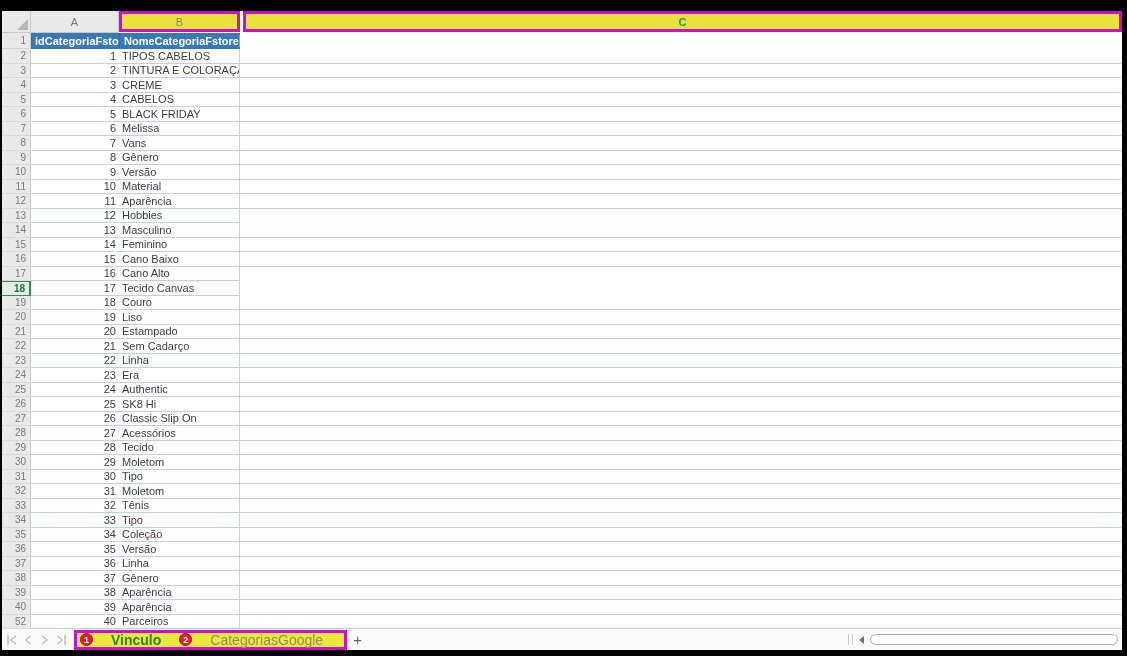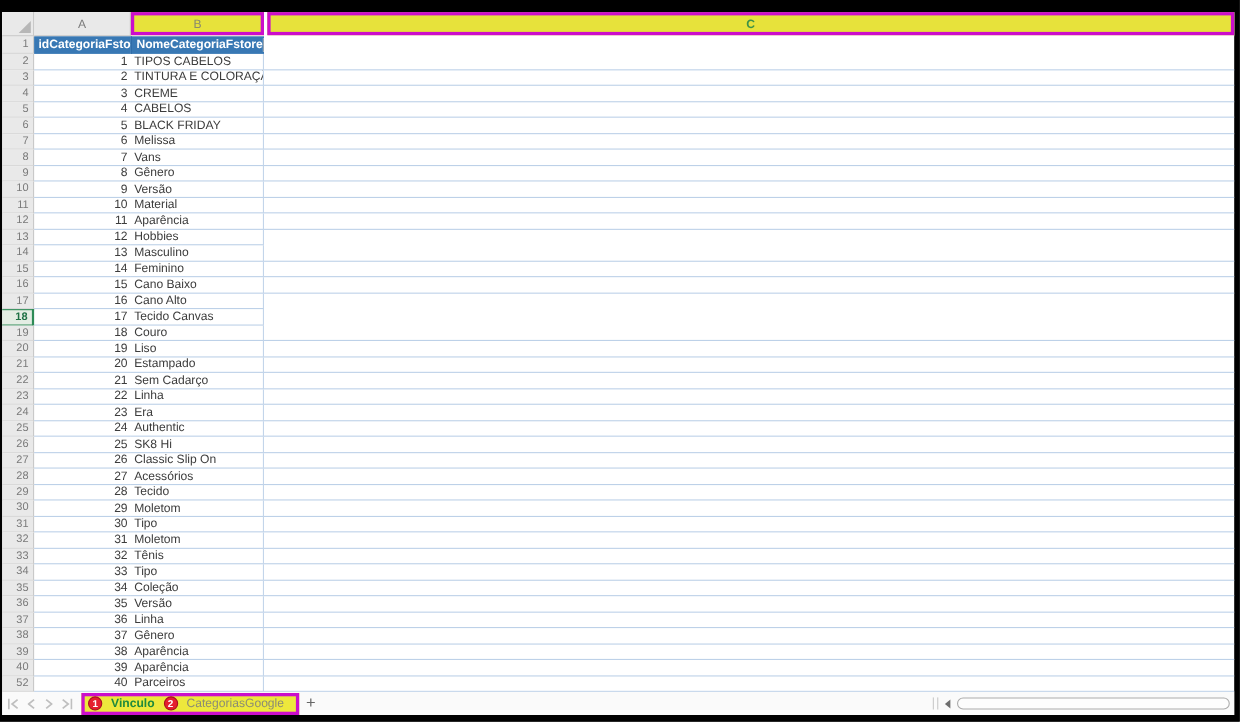--- a/index.html
+++ b/index.html
@@ -53,21 +53,21 @@
   
   .tabbar { height:21px; flex:0 0 auto; background:#FAFAFA; display:flex; align-items:center;
             padding-left:5px; position:relative; }
   .navs { display:flex; align-items:center; gap:7px; margin-right:8px; }
   .navs svg { display:block; }
   .tabs-box { height:20px; background:#EDE83C; border:3px solid #CB0ECB;
               display:flex; align-items:center; padding:0 3px; }
   .badge { width:13px; height:13px; border-radius:50%; background:#E5202E; border:1px solid #A81220;
            color:#fff; font-size:9px; font-weight:bold; display:flex; align-items:center; justify-content:center;
            flex:0 0 auto; }
-  .tab { font-size:11px; padding:0 8px; white-space:nowrap; }
+  .tab { font-size:14px; padding:0 18px; white-space:nowrap; }
   .tab.active { color:#1F8A3D; font-weight:bold; }
   .tab.inactive { color:#8C8C74; }
   .add-sheet { margin-left:6px; color:#666; font-size:15px; line-height:15px; cursor:default; }
 
   .hscroll { position:absolute; right:4px; top:0; height:21px; display:flex; align-items:center; }
   .splitter { width:5px; height:11px; border-left:1px solid #C9C9C9; border-right:1px solid #C9C9C9; margin-right:6px; }
   .scroll-left { width:0; height:0; border-top:4px solid transparent; border-bottom:4px solid transparent;
                  border-right:5px solid #6E6E6E; margin-right:6px; }
   .thumb { width:248px; height:11px; border:1px solid #ABABAB; border-radius:6px; background:#FDFDFD; }
 </style>

